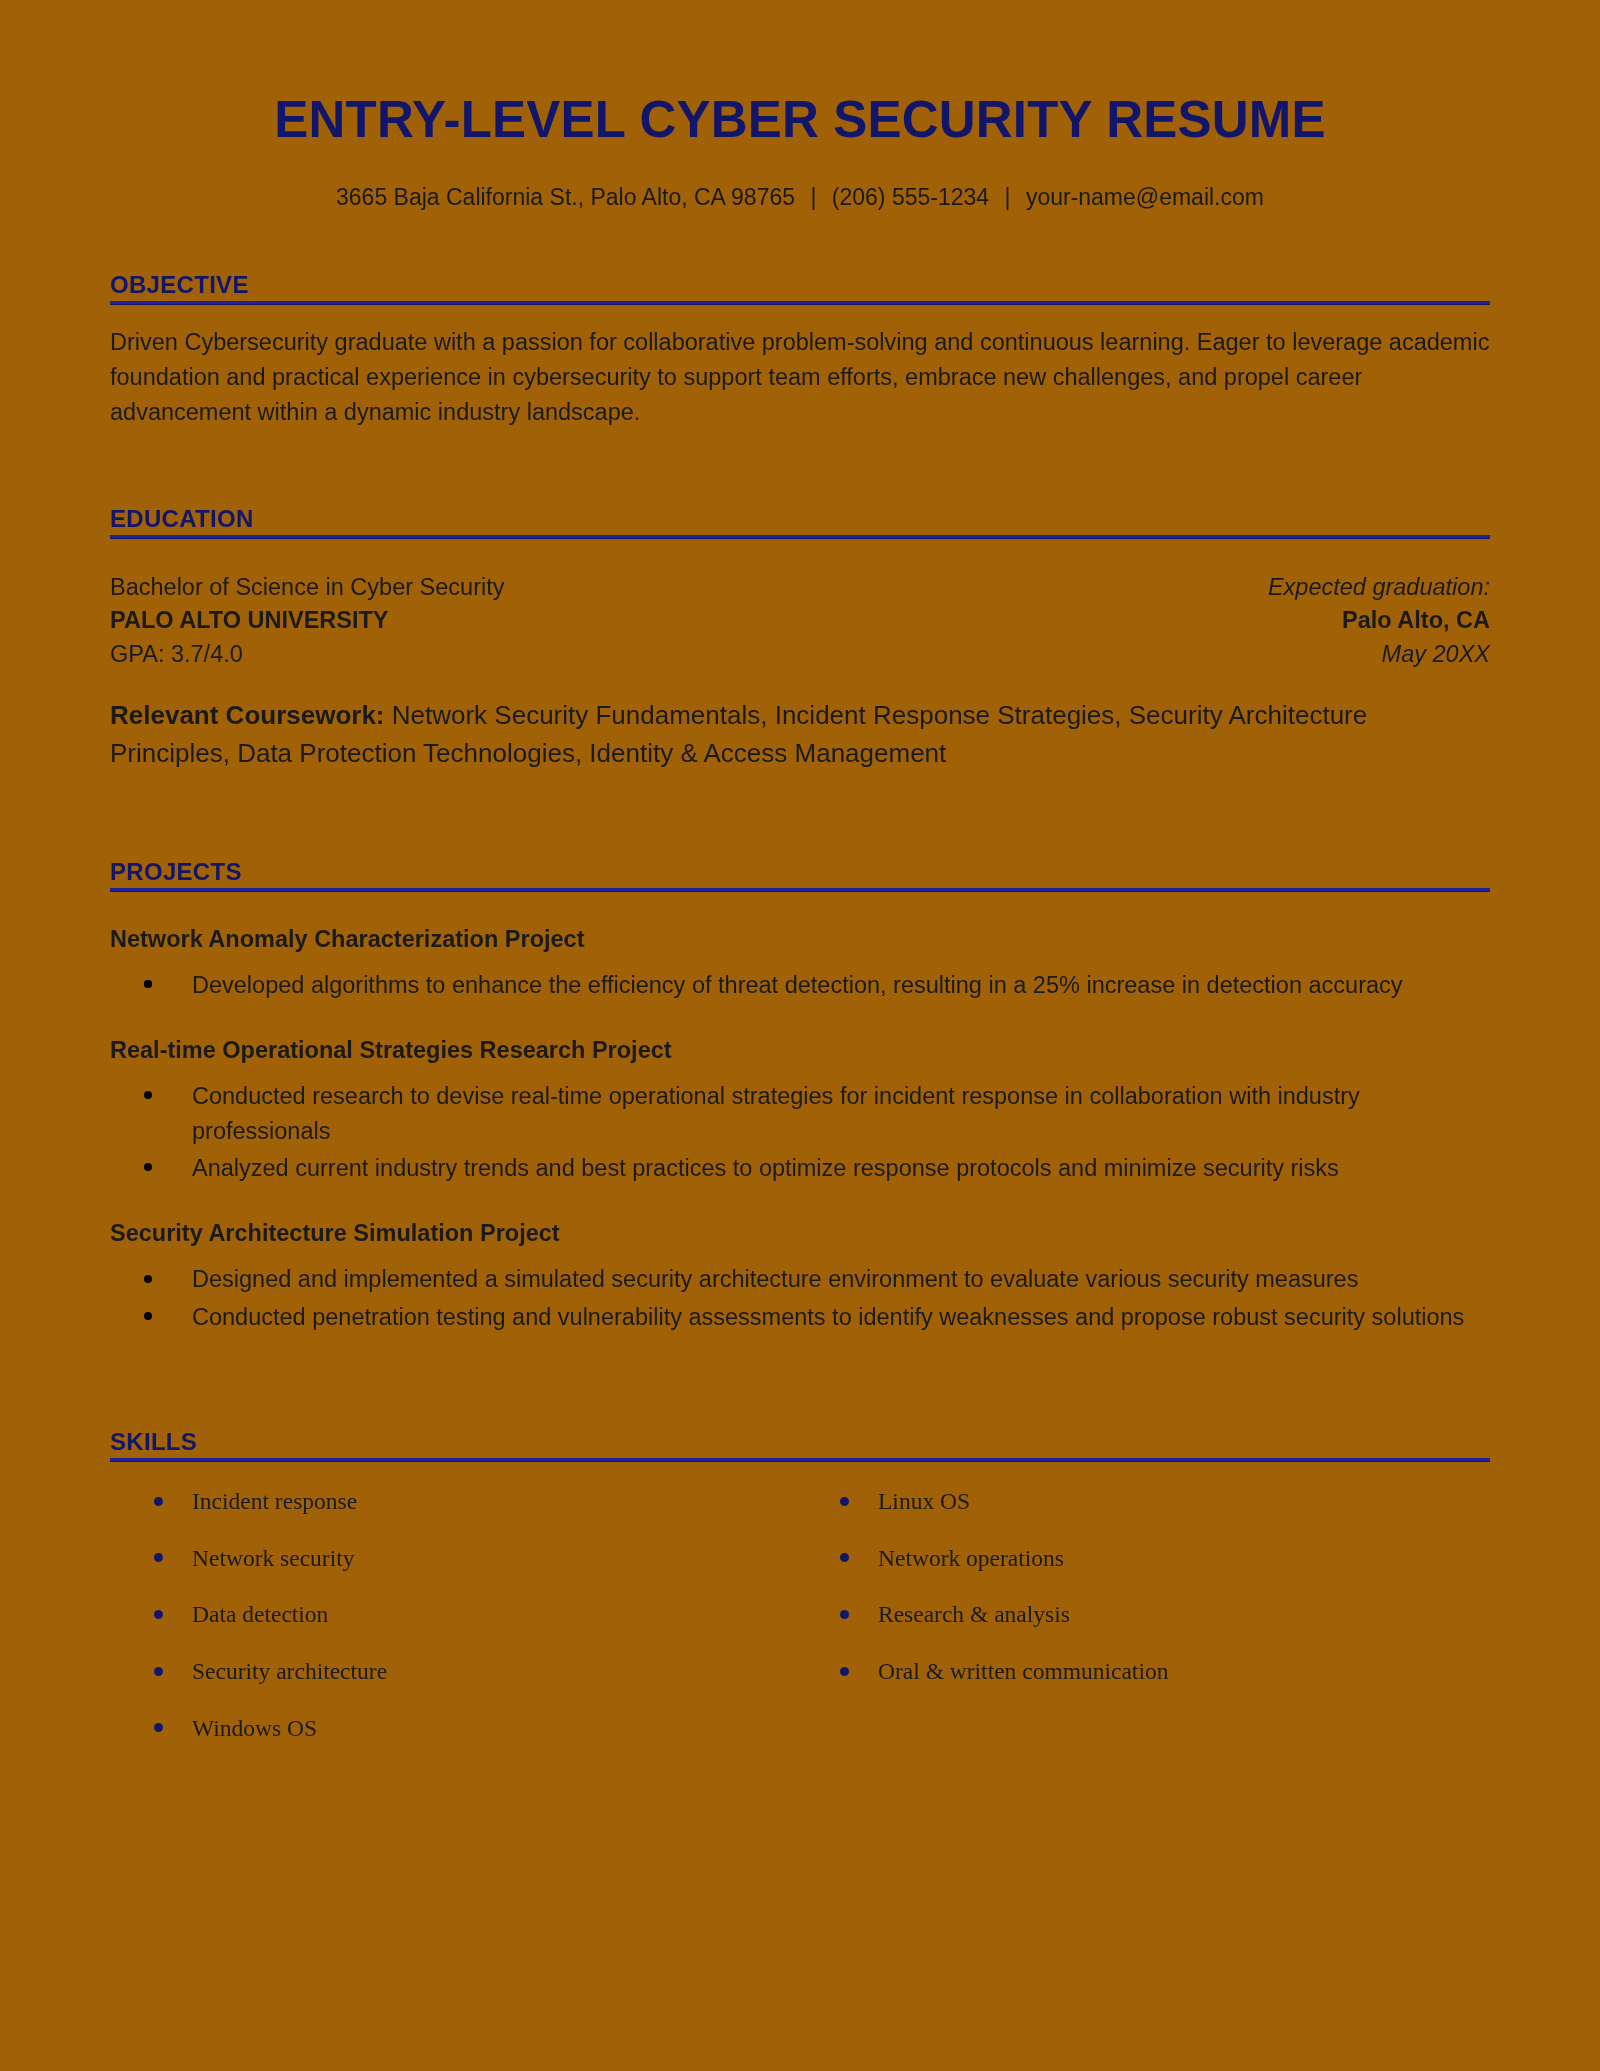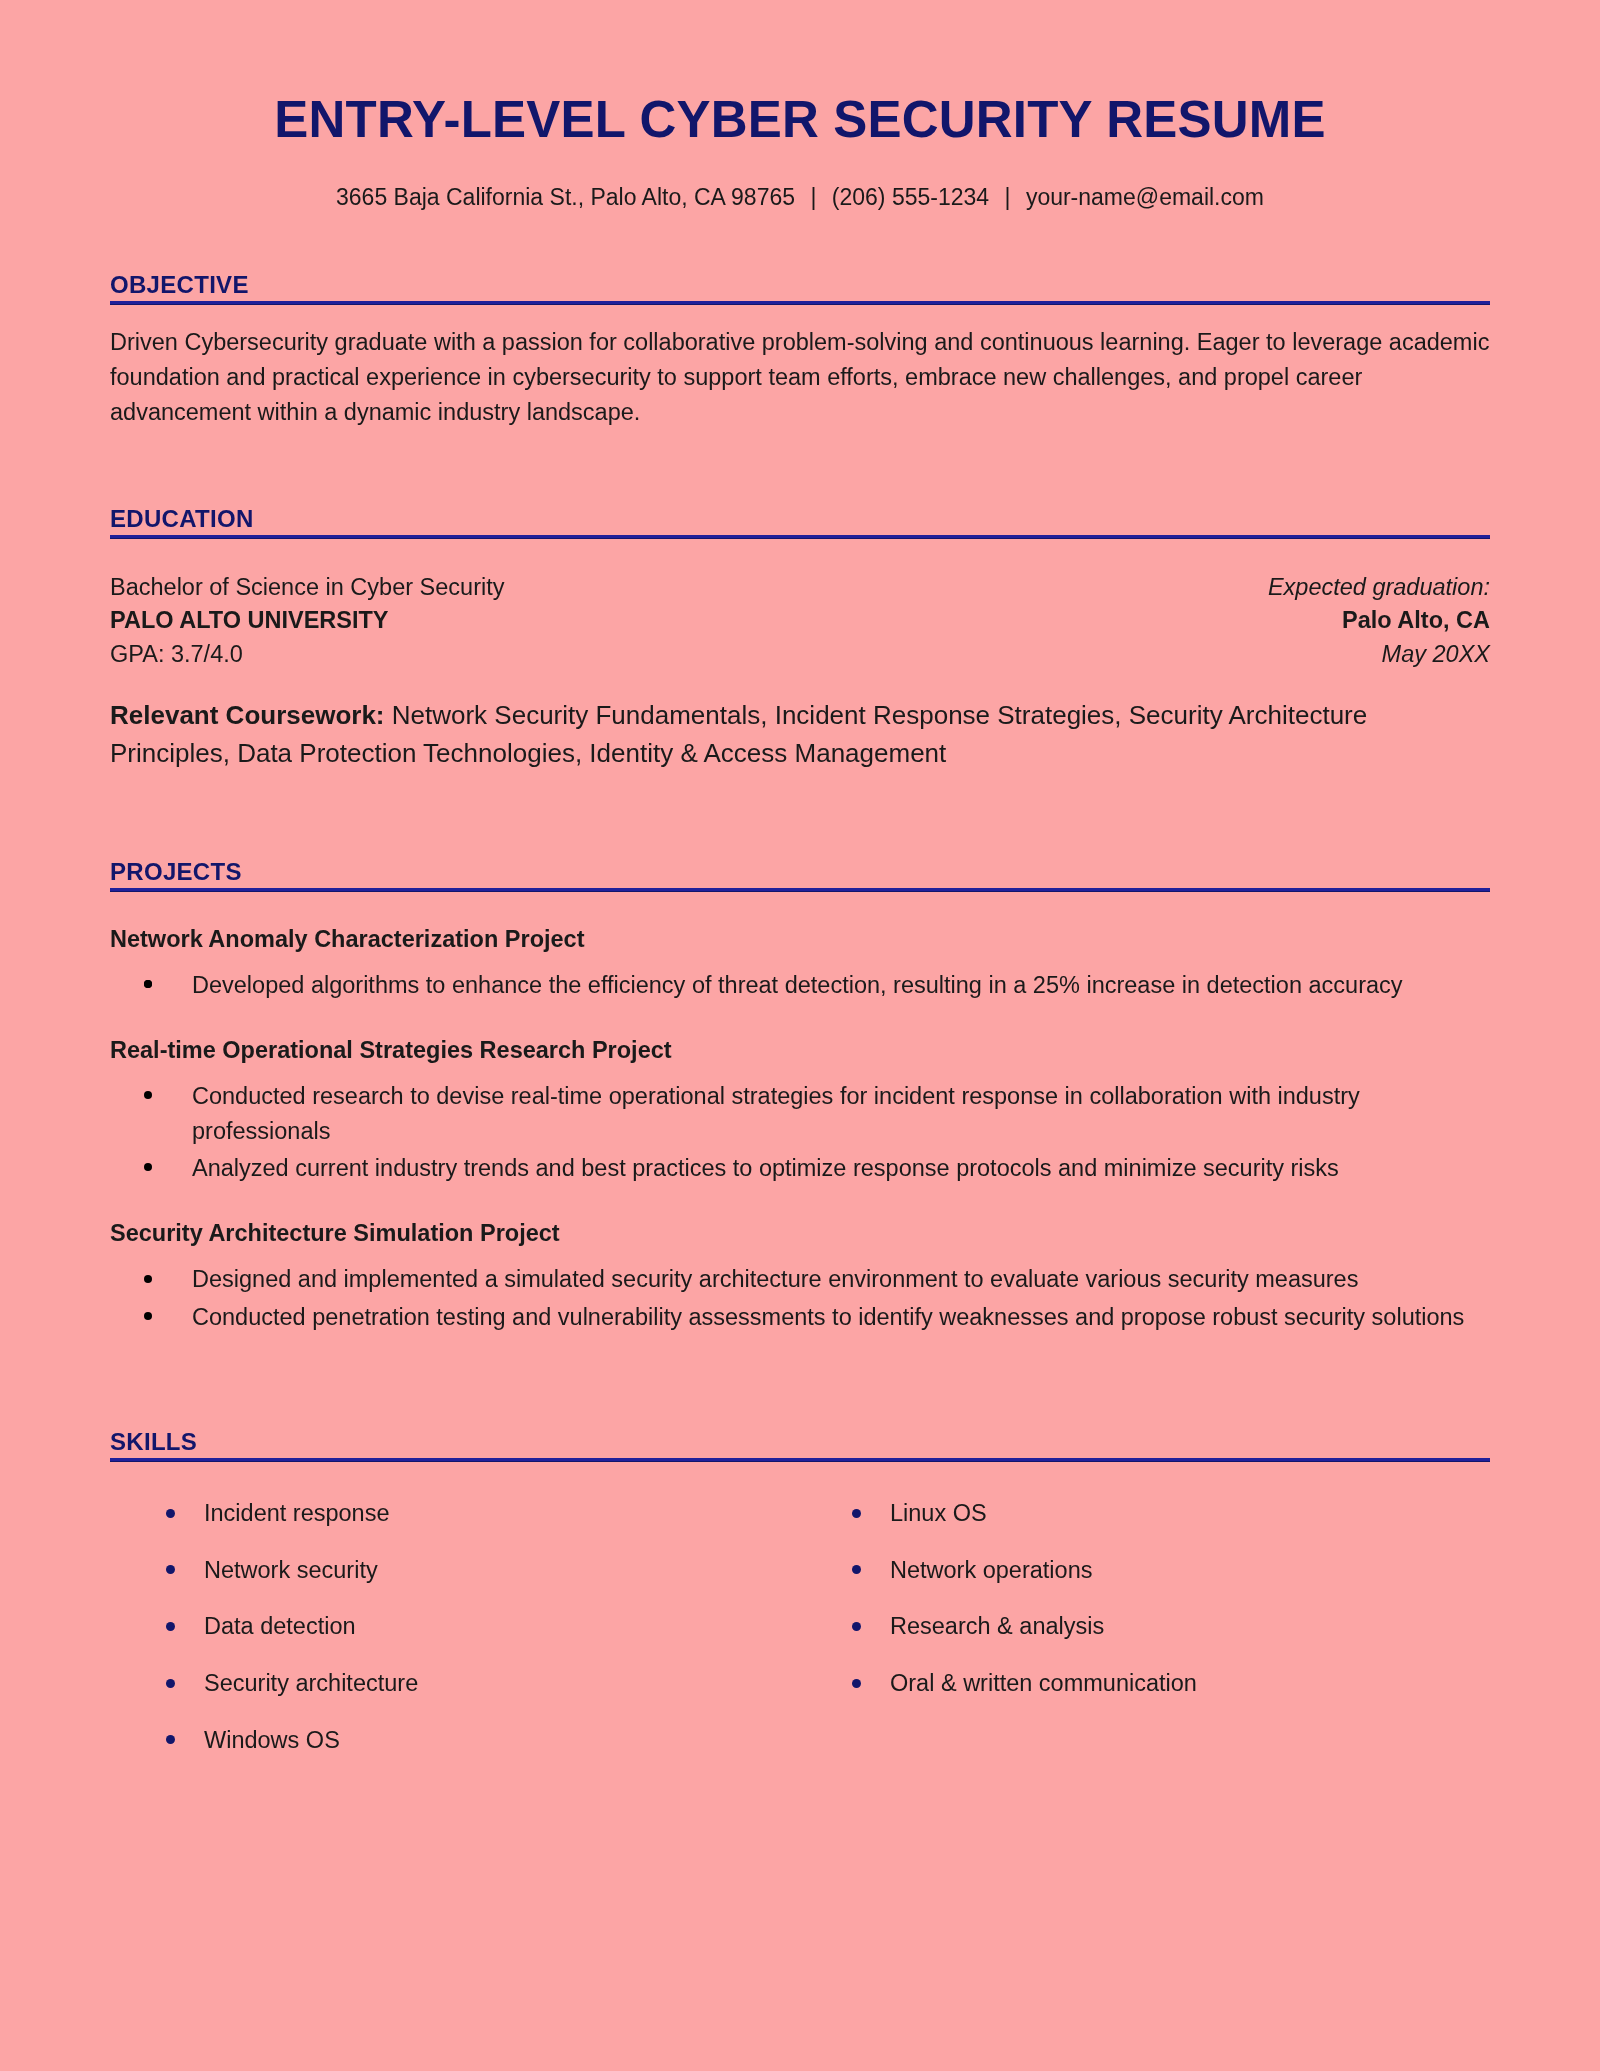--- a/index.html
+++ b/index.html
@@ -12,21 +12,21 @@
     width: 1600px;
     height: 2071px;
     font-family: "Liberation Sans", sans-serif;
     color: #000000;
     -webkit-font-smoothing: antialiased;
   }
   .page {
     position: relative;
     width: 1600px;
     height: 2071px;
-    background: #fca5a5;
+    background: #a16207;
     box-sizing: border-box;
     padding: 0 110px;
   }
   
   .resume-title {
     text-align: center;
     color: #12166b;
     font-size: 51px;
     font-weight: bold;
     letter-spacing: 0.2px;
@@ -134,22 +134,23 @@
     margin-top: 24px;
   }
   .skills-col {
     width: 50%;
     box-sizing: border-box;
   }
   .skills-col.left  { padding-left: 34px; }
   .skills-col.right { padding-left: 30px; }
   .skill-list {
     list-style: none;
-    margin: 12px;
+    margin: 0;
     padding: 0;
+    font-family: Liberation Serif, serif;
   }
   .skill-item {
     position: relative;
     padding-left: 48px;
     font-size: 23.5px;
     line-height: 1.3;
     color: #1a1a1a;
     margin-bottom: 26px;
   }
   .skill-item .dot {

